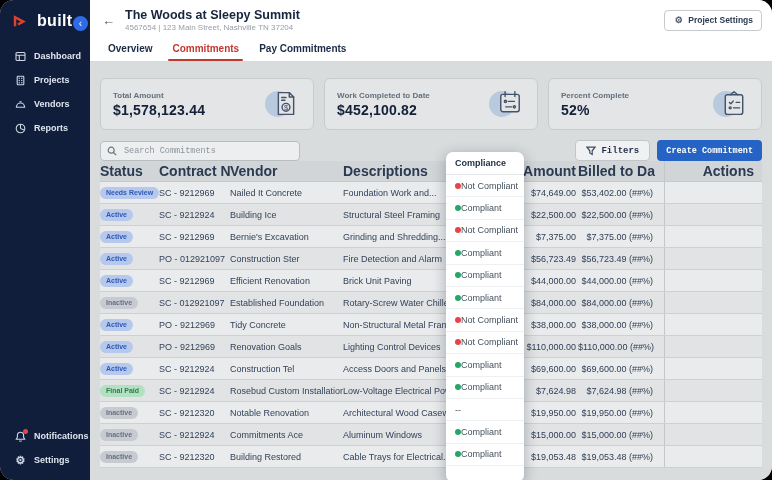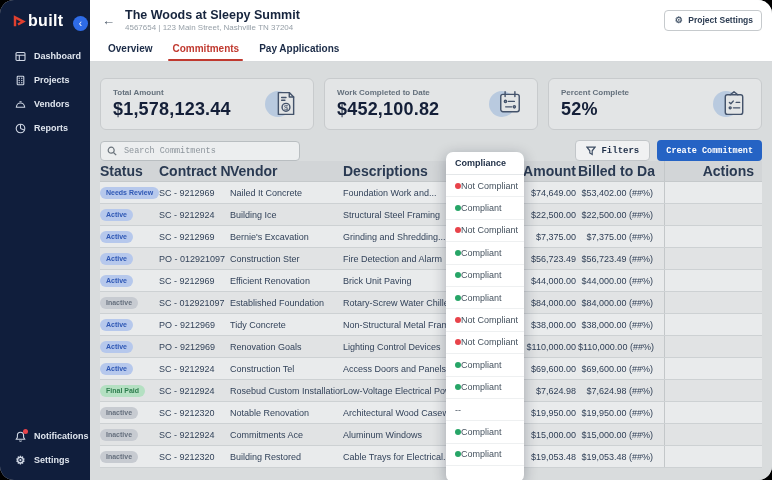--- a/index.html
+++ b/index.html
@@ -3,21 +3,21 @@
 <meta charset="utf-8">
 <style>
   html,body{margin:0;padding:0;background:#000;}
   body{width:772px;height:480px;overflow:hidden;font-family:"Liberation Sans",sans-serif;}
   *{box-sizing:border-box;}
 
   .app{width:772px;height:480px;border-radius:14px;overflow:hidden;display:flex;position:relative;background:#d9dcdd;}
 
   
   .sidebar{width:90px;background:#101e3c;color:#e3e8f0;display:flex;flex-direction:column;padding:10px 0 8px;flex-shrink:0;}
-  .logo{display:flex;align-items:center;gap:1px;padding-left:12px;height:22px;margin-bottom:12px;}
+  .logo{display:flex;align-items:center;gap:10px;padding-left:12px;height:22px;margin-bottom:12px;}
   .logo-text{font-size:16px;font-weight:bold;color:#fff;letter-spacing:.3px;}
   .nav-item{display:flex;align-items:center;gap:8px;padding-left:15px;height:24px;font-size:9px;font-weight:bold;color:#dfe5ee;cursor:pointer;}
   .nav-item svg{flex-shrink:0;stroke:#cfd7e4;fill:none;stroke-width:1.1;}
   .spacer{flex:1;}
   .bell-wrap{position:relative;width:11px;height:11px;}
   .notif-dot{position:absolute;right:-2px;top:-2px;width:5px;height:5px;border-radius:50%;background:#e8434a;}
   .gear-glyph{font-size:11px;line-height:11px;color:#cfd7e4;width:11px;text-align:center;}
   .avatar{width:14px;height:14px;border-radius:50%;background:#d9a87c;color:#fff;font-size:6.5px;font-weight:bold;display:flex;align-items:center;justify-content:center;flex-shrink:0;}
 
   .collapse-btn{position:absolute;left:73px;top:16px;width:15px;height:15px;border-radius:50%;background:#2e6be6;color:#fff;border:none;font-size:10px;line-height:14px;text-align:center;padding:0;z-index:30;cursor:pointer;font-family:inherit;}
@@ -35,21 +35,21 @@
   .tab{padding:3px 10px 0;font-size:10px;font-weight:bold;color:#1b2b47;cursor:pointer;position:relative;}
   .tab.active{color:#c0392f;}
   .tab.active::after{content:"";position:absolute;left:6px;right:6px;bottom:0;height:2.5px;background:#c0392f;border-radius:2px;}
 
   .content{flex:1;background:#d9dcdd;padding:16px 8px 0;position:relative;min-width:0;}
 
   
   .cards{display:flex;gap:10px;margin:0 2px 10px;}
   .card{flex:1;background:#e3e5e6;border:1px solid #c8cbcd;border-radius:6px;height:52px;display:flex;align-items:center;justify-content:space-between;padding:0 12px;}
   .card-label{font-size:8px;font-weight:bold;color:#64707c;margin-bottom:2px;}
-  .card-value{font-size:18px;font-weight:bold;color:#141f38;letter-spacing:.2px;}
+  .card-value{font-size:14px;font-weight:bold;color:#141f38;letter-spacing:.2px;}
   .card-icon{position:relative;width:36px;height:34px;flex-shrink:0;}
   .icon-bg{position:absolute;left:0;top:4px;width:26px;height:26px;border-radius:50%;background:#b9cadf;}
   .card-icon svg{position:absolute;left:9px;top:3px;stroke:#44536b;fill:none;stroke-width:1.3;stroke-linejoin:round;stroke-linecap:round;}
 
   
   .toolbar{display:flex;align-items:center;margin:0 2px 0;height:21px;font-family:Liberation Mono, monospace;}
   .search{width:200px;height:20px;background:#eceeef;border:1px solid #b9bec1;border-radius:4px;display:flex;align-items:center;padding:0 6px;gap:5px;}
   .search svg{stroke:#6a737b;fill:none;stroke-width:1.2;flex-shrink:0;}
   .search input{border:none;background:transparent;outline:none;font-size:8.5px;color:#3a4654;width:100%;font-family:inherit;}
   .search input::placeholder{color:#8d959c;}
@@ -155,21 +155,21 @@
       </div>
       <button class="settings-btn">
         <span class="gear-glyph">⚙</span>
         <span>Project Settings</span>
       </button>
     </header>
 
     <nav class="tabs">
       <div class="tab">Overview</div>
       <div class="tab active">Commitments</div>
-      <div class="tab">Pay Applications</div>
+      <div class="tab">Pay Commitments</div>
     </nav>
 
     <div class="content">
 
       <div class="cards">
         <div class="card">
           <div class="card-text">
             <div class="card-label">Total Amount</div>
             <div class="card-value">$1,578,123.44</div>
           </div>

